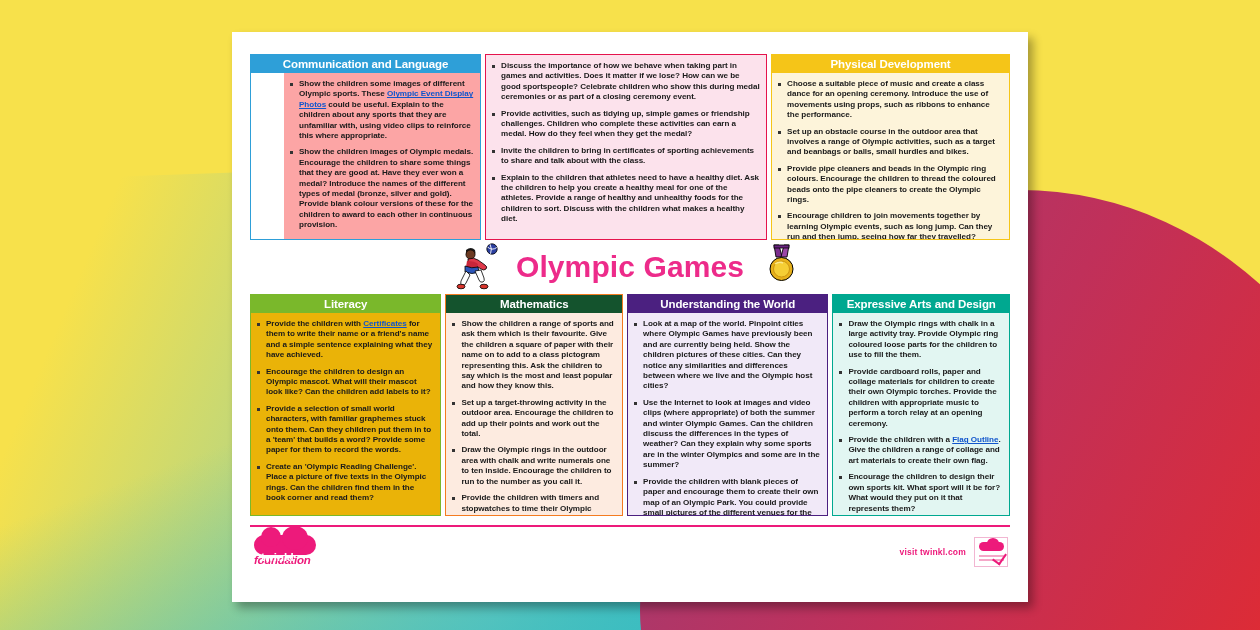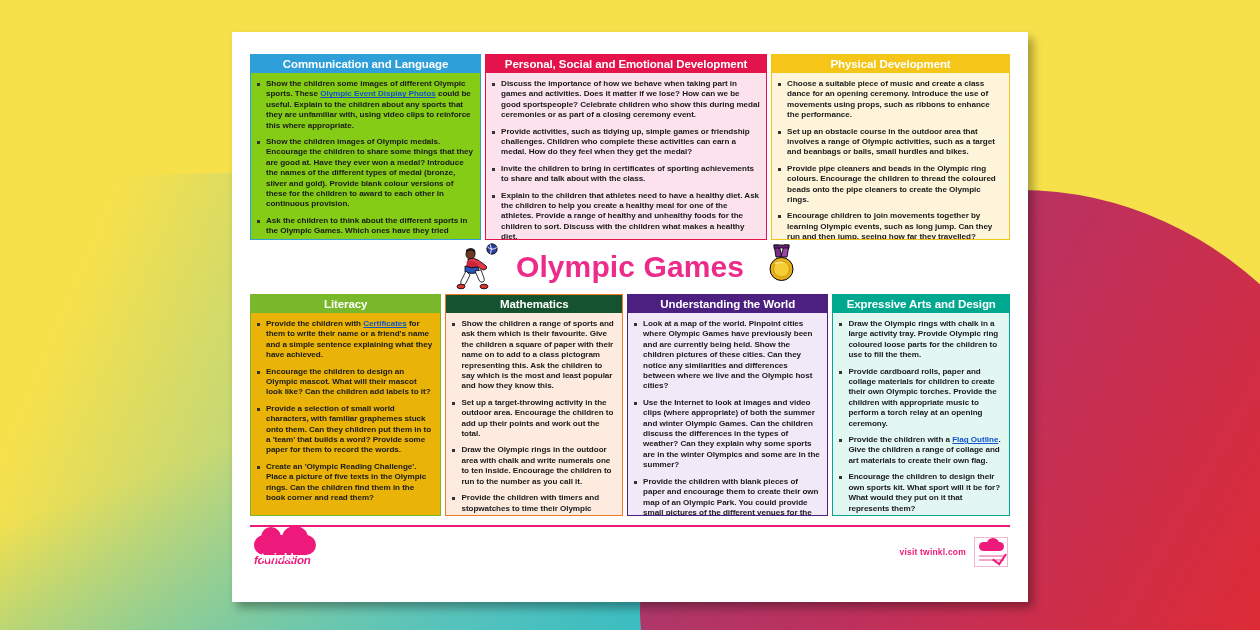--- a/index.html
+++ b/index.html
@@ -117,21 +117,21 @@
   }
   .lnk {
     color: #1155CC;
     text-decoration: underline;
     font-weight: bold;
   }
 
   
   .p-cl  { border-color: #2E9FD8; }
   .p-cl  .panel-title { background: #2E9FD8; }
-  .p-cl  .panel-body  { background: #84cc16; }
+  .p-cl  .panel-body  { background: #fca5a5; margin-left: 33px; }
 
   .p-psed { border-color: #E5134C; }
   .p-psed .panel-title { background: #E5134C; }
   .p-psed .panel-body  { background: #FCE2EC; }
 
   .p-pd  { border-color: #F5C518; }
   .p-pd  .panel-title { background: #F5C518; }
   .p-pd  .panel-body  { background: #FDF4DA; }
 
   .p-lit { border-color: #7AB82B; }
@@ -293,21 +293,20 @@
       <div class="panel-body">
         <ul class="bullets">
             <li>Show the children some images of different Olympic sports. These <span class="lnk">Olympic Event Display Photos</span> could be useful. Explain to the children about any sports that they are unfamiliar with, using video clips to reinforce this where appropriate.</li>
             <li>Show the children images of Olympic medals. Encourage the children to share some things that they are good at. Have they ever won a medal? Introduce the names of the different types of medal (bronze, silver and gold). Provide blank colour versions of these for the children to award to each other in continuous provision.</li>
             <li>Ask the children to think about the different sports in the Olympic Games. Which ones have they tried before? Which sports would they like to try? Why?</li>
           </ul>
       </div>
     </div>
 
     <div class="panel p-psed c2">
-      <div class="panel-title">Personal, Social and Emotional Development</div>
       <div class="panel-body">
         <ul class="bullets">
             <li>Discuss the importance of how we behave when taking part in games and activities. Does it matter if we lose? How can we be good sportspeople? Celebrate children who show this during medal ceremonies or as part of a closing ceremony event.</li>
             <li>Provide activities, such as tidying up, simple games or friendship challenges. Children who complete these activities can earn a medal. How do they feel when they get the medal?</li>
             <li>Invite the children to bring in certificates of sporting achievements to share and talk about with the class.</li>
             <li>Explain to the children that athletes need to have a healthy diet. Ask the children to help you create a healthy meal for one of the athletes. Provide a range of healthy and unhealthy foods for the children to sort. Discuss with the children what makes a healthy diet.</li>
           </ul>
       </div>
     </div>
 

